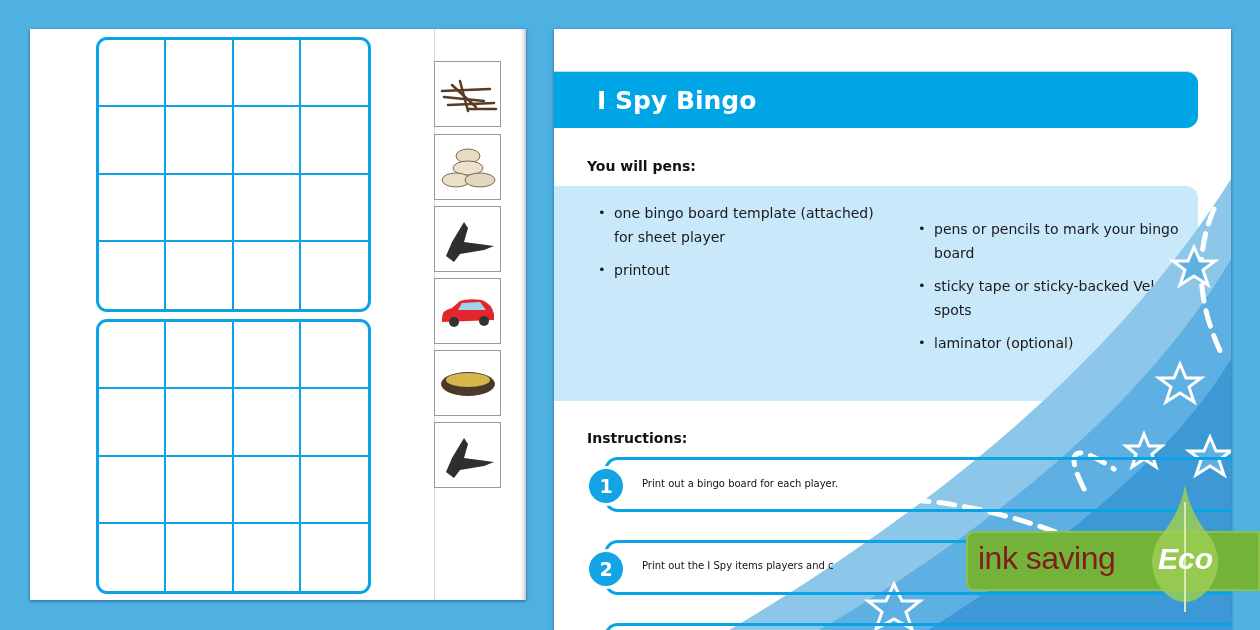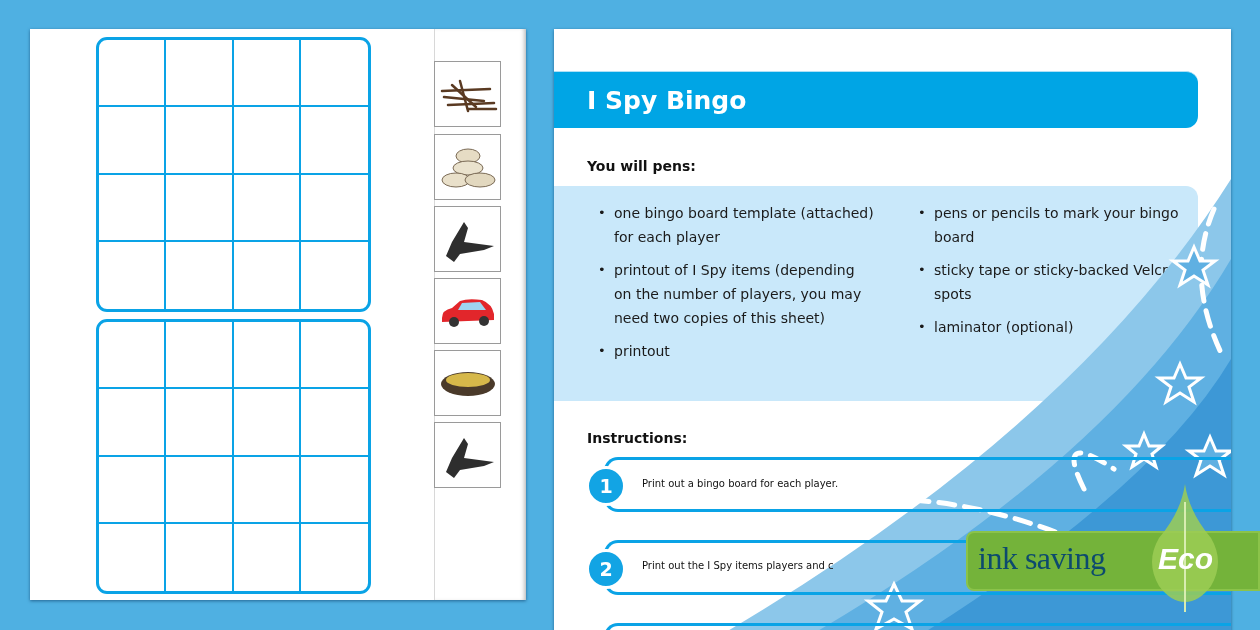--- a/index.html
+++ b/index.html
@@ -42,41 +42,41 @@
   
   .right-page {
     position: absolute; left: 554px; top: 29px; width: 677px; height: 610px;
     background: #fff; overflow: hidden;
     box-shadow: 0 1px 3px rgba(0,40,80,0.55);
   }
   .title-bar {
     position: absolute; left: 0; top: 42px; width: 644px; height: 57px;
     background: #00a5e5; border-radius: 0 12px 12px 0;
     color: #fff; font-family: "DejaVu Sans", sans-serif; font-weight: bold;
-    font-size: 25px; line-height: 57px; padding-left: 33px;
+    font-size: 25px; line-height: 57px; padding-left: 43px;
     border-top: 1px solid #aee0f6;
   }
   .section-label {
     position: absolute; left: 33px; font-weight: bold; font-size: 14px; color: #111;
   }
   .need-box {
     position: absolute; left: 0; top: 157px; width: 644px; height: 215px;
     background: #c9e8fa; border-radius: 0 12px 0 0;
   }
   .need-col { position: absolute; top: 15px; }
   .need-col ul { list-style: none; }
   .need-col li {
     position: relative; font-size: 14px; line-height: 24px; color: #1a1a1a;
     padding-left: 24px; margin-bottom: 9px;
   }
   .need-col li::before {
     content: "•"; position: absolute; left: 8px; top: 0; font-size: 13px;
   }
   .col-a { left: 36px; width: 285px; }
-  .col-b { left: 356px; width: 285px; }
+  .col-b { left: 356px; width: 285px; margin-top: 16px; }
 
   .decor { position: absolute; left: 0; top: 0; width: 677px; height: 610px; pointer-events: none; }
 
   .step {
     position: absolute; left: 50px; width: 640px; height: 55px;
     border: 3px solid #0aa3e6; border-radius: 14px; border-right: none;
     background: transparent;
   }
   .step-num {
     position: absolute; left: 32px; width: 40px; height: 40px; border-radius: 50%;
@@ -91,22 +91,22 @@
   
   .eco-badge {
     position: absolute; left: 966px; top: 531px; width: 294px; height: 60px;
     background: #74b33a; border-radius: 8px 0 0 8px;
     border: 2px solid #8bc34a;
   }
   .eco-drop {
     position: absolute; left: 1149px; top: 482px; width: 72px; height: 130px;
   }
   .eco-text {
-    position: absolute; left: 978px; top: 540px; font-size: 32px; color: #0c4a6e;
-    font-family: Liberation Serif, serif; letter-spacing: -0.5px;
+    position: absolute; left: 978px; top: 540px; font-size: 32px; color: #7f1d1d;
+    font-family: Liberation Sans, sans-serif; letter-spacing: -0.5px;
   }
   .eco-label {
     position: absolute; left: 1158px; top: 542px; font-size: 30px; color: #fff; font-weight: bold;
     font-family: "Liberation Sans", sans-serif;
     font-style: italic;
   }
 </style>
 </head>
 <body>
 
@@ -197,22 +197,21 @@
 </div>
 
 <div class="right-page">
   <div class="title-bar">I Spy Bingo</div>
 
   <div class="section-label" style="top:129px">You will pens:</div>
 
   <div class="need-box">
     <div class="need-col col-a">
       <ul>
-        <li>one bingo board template (attached) for each player</li>
-        <li>printout of I Spy items (depending on the number of players, you may need two copies of this sheet)</li>
+        <li>one bingo board template (attached) for sheet player</li>
         <li>printout</li>
       </ul>
     </div>
     <div class="need-col col-b">
       <ul>
         <li>pens or pencils to mark your bingo board</li>
         <li>sticky tape or sticky-backed Velcro spots</li>
         <li>laminator (optional)</li>
       </ul>
     </div>

